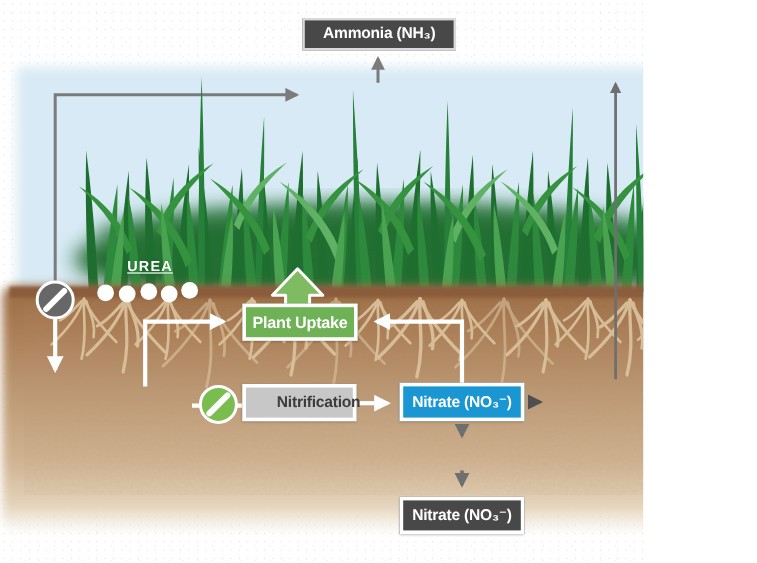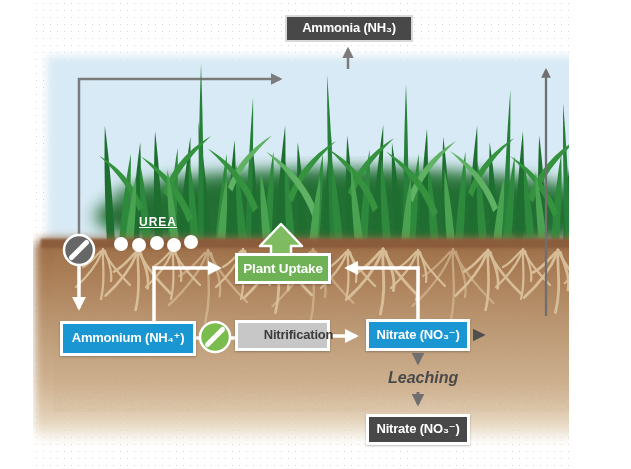--- a/index.html
+++ b/index.html
@@ -5,21 +5,20 @@
   html,body{margin:0;padding:0;background:#ffffff;}
   .stage{
     position:relative;width:536px;height:469px;overflow:hidden;
     font-family:"Liberation Sans","DejaVu Sans",sans-serif;
     background:#ffffff;
     background-image:
       radial-gradient(rgba(0,0,0,0.16) 0.5px, transparent 0.7px),
       radial-gradient(rgba(0,0,0,0.10) 0.5px, transparent 0.7px);
     background-size:7px 7px, 12px 12px;
     background-position:0 0, 3px 5px;
-    margin-left:33px;
   }
   .scene{position:absolute;left:0;top:0;width:631px;height:469px;}
   .box{
     position:absolute;display:flex;flex-direction:column;align-items:center;justify-content:center;
     text-align:center;font-weight:bold;box-sizing:border-box;line-height:1.15;
     letter-spacing:-0.2px;
   }
   .box.dark{background:#484848;color:#ffffff;border:2px solid #d9d9d9;font-size:13px;}
   .box.darksoil{background:#484848;color:#ffffff;border:3px solid #ffffff;font-size:13px;box-shadow:0 1px 2px rgba(0,0,0,.25);}
   .box.blue{background:#1a96d3;color:#ffffff;border:3px solid #ffffff;font-size:13px;box-shadow:0 1px 2px rgba(0,0,0,.25);}
@@ -258,32 +257,28 @@
   </div>
 
 
 
   <div class="urea">UREA</div>
 
   <div class="box green" style="left:202px;top:253px;width:96px;height:31px;">
     <span>Plant Uptake</span>
   </div>
 
-  <div class="box blue" style="left:27px;top:321px;width:136px;height:35px;">
-    <span>Ammonium (NH₄⁺)</span>
-  </div>
 
   <div class="box gray" style="left:202px;top:320px;width:95px;height:31px;">
     <span>Nitrification</span>
   </div>
 
   <div class="box blue" style="left:333px;top:319px;width:104px;height:32px;">
     <span>Nitrate (NO₃⁻)</span>
   </div>
 
 
-  <div class="process" style="left:355px;top:369px;font-size:16px;">Leaching</div>
 
   <div class="box darksoil" style="left:333px;top:414px;width:104px;height:31px;">
     <span>Nitrate (NO₃⁻)</span>
   </div>
 
 </div>
 
 </body></html>

